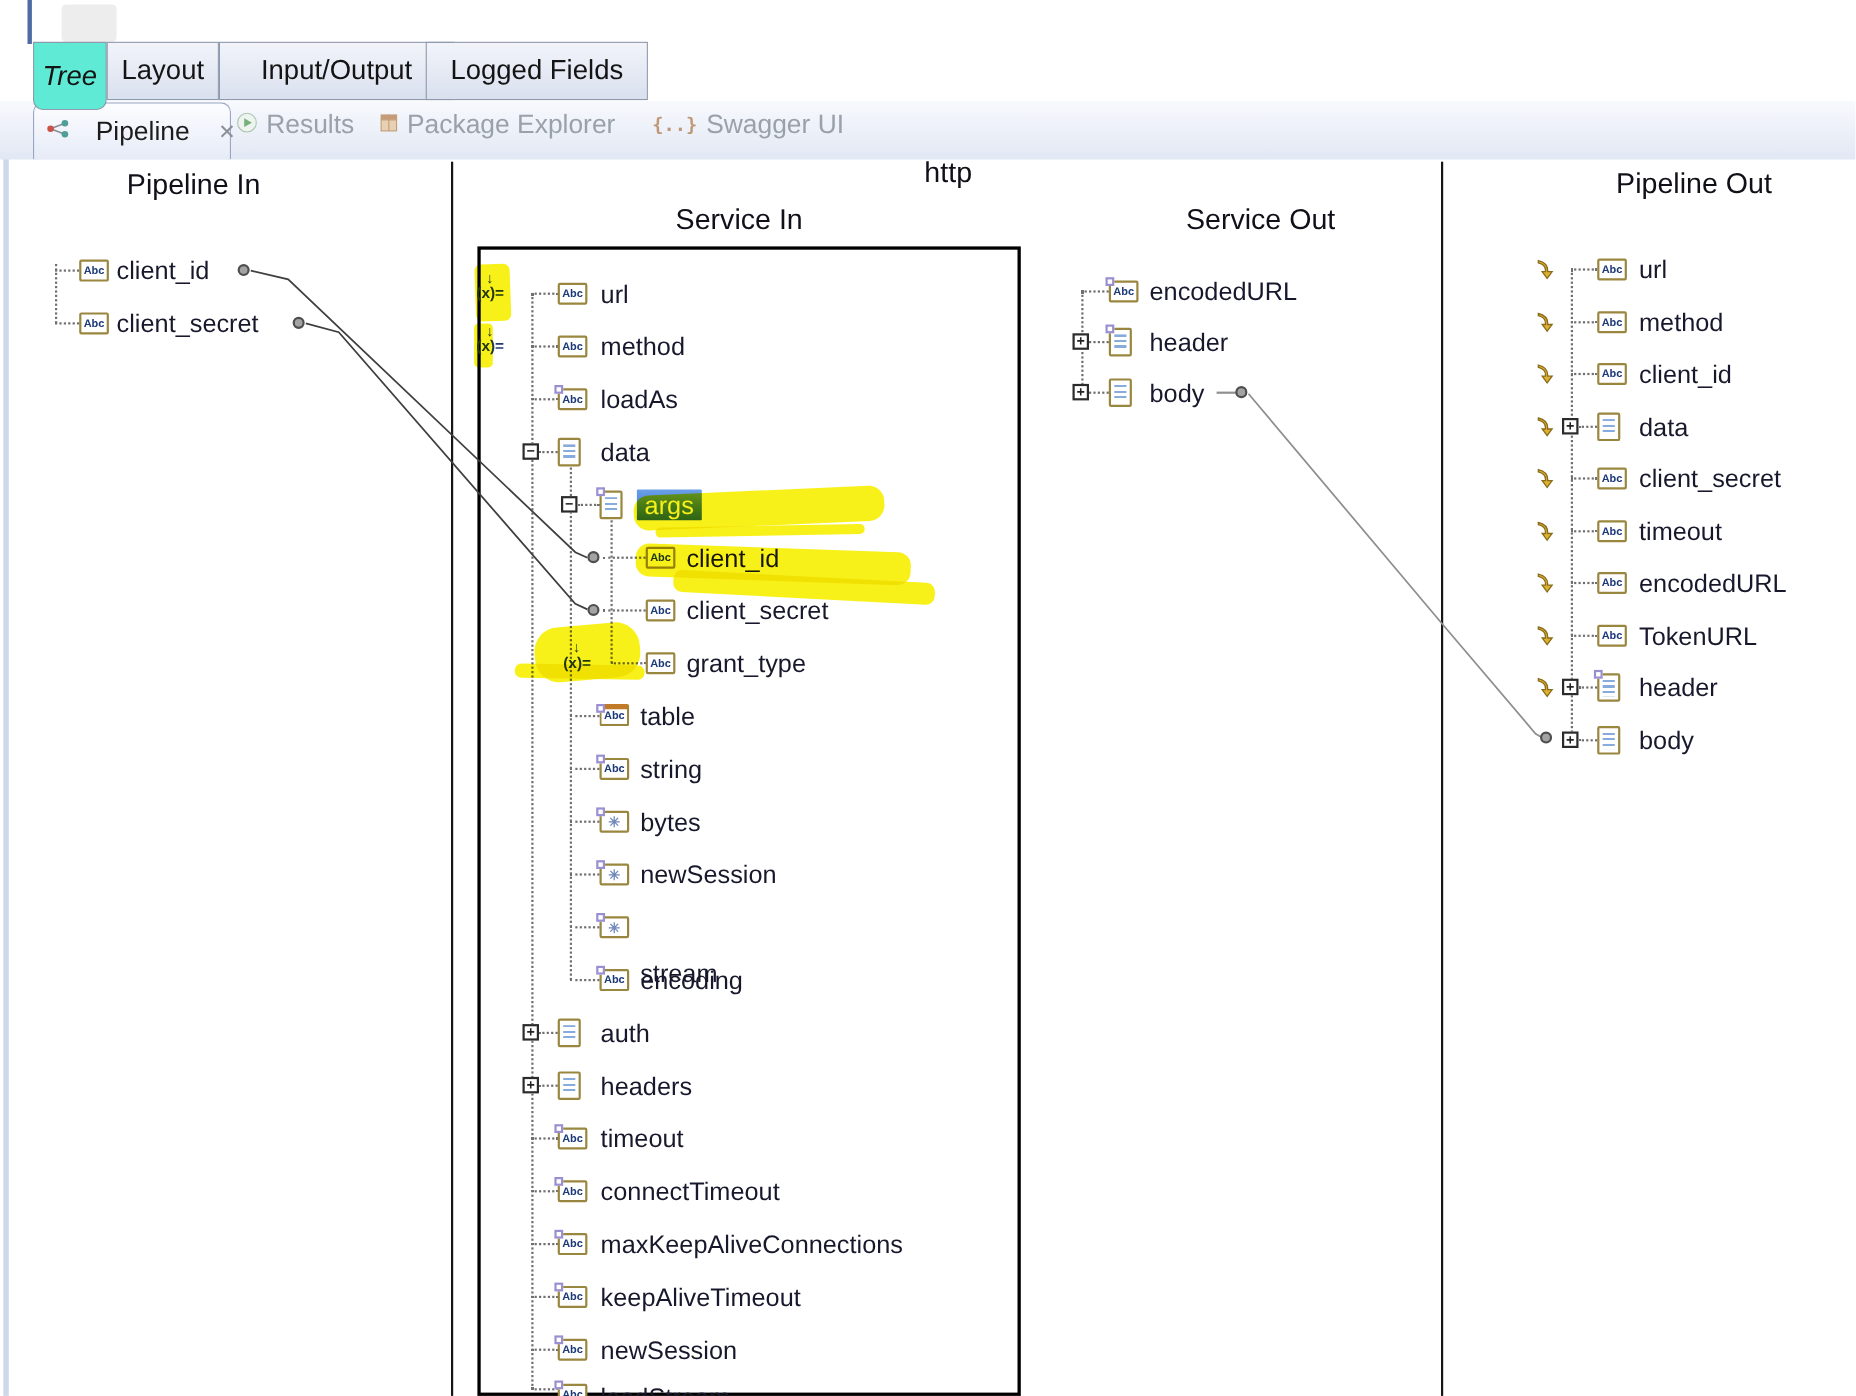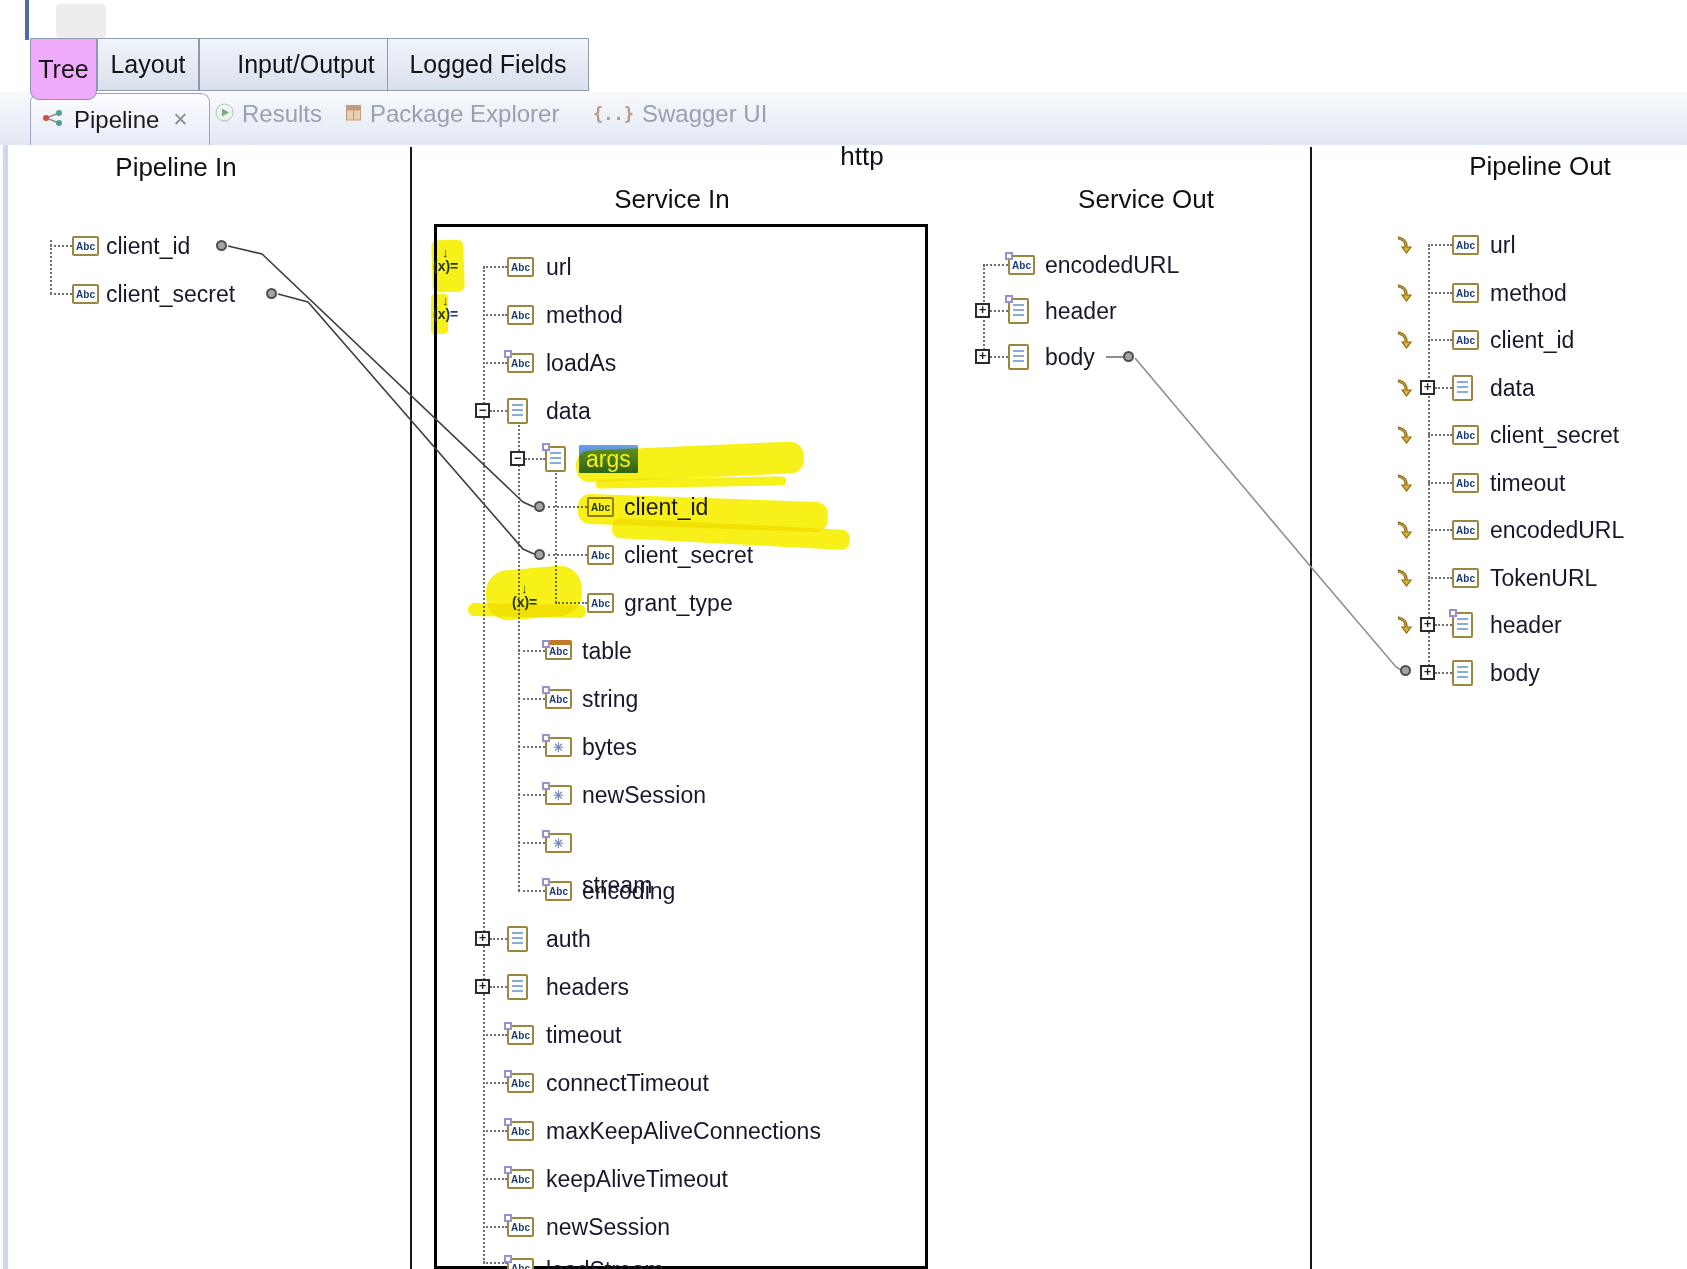--- a/index.html
+++ b/index.html
@@ -3,26 +3,26 @@
 <meta charset="utf-8">
 <style>
   html,body{margin:0;padding:0;background:#fff;}
   #canvas{position:relative;width:1687px;height:1269px;background:#fff;overflow:hidden;
           font-family:"Liberation Sans",sans-serif;}
 
   
   .t1tab{position:absolute;top:38px;height:53px;box-sizing:border-box;display:flex;align-items:center;
          justify-content:center;font-size:25px;color:#141414;background:linear-gradient(#f2f4fa,#d9e0ee);
          border:1px solid #8e99ad;white-space:nowrap;z-index:2;}
-  .t1tab.active{background:#f0abfc;height:62px;border-radius:0 0 9px 9px;z-index:3;}
+  .t1tab.active{background:#5eead4;height:62px;border-radius:0 0 9px 9px;z-index:3;font-style:italic;}
   .band2{position:absolute;left:0;top:92px;width:1687px;height:53px;
          background:linear-gradient(#f7f9fd,#e2e8f4);z-index:1;}
   .vtab-active{position:absolute;left:30px;top:93px;width:180px;height:52px;box-sizing:border-box;
          background:linear-gradient(#fcfdff,#e6ebf7);border:1px solid #9aa6c4;border-bottom:none;
-         border-radius:9px 9px 0 0;display:flex;align-items:center;gap:9px;padding:0 10px;z-index:2;}
+         border-radius:9px 9px 0 0;display:flex;align-items:center;gap:22px;padding:0 10px;z-index:2;}
   .vtab-active .vlabel{font-size:24px;color:#1c1c1c;}
   .vtab{position:absolute;top:100px;display:flex;align-items:center;gap:8px;z-index:2;}
   .vtab .vlabel{font-size:24px;color:#9aa1aa;}
   .vclose{font-size:19px;color:#8a8f98;margin-left:4px;}
 
   
   .title{position:absolute;font-size:26px;color:#101018;transform:translateX(-50%);white-space:nowrap;z-index:3;}
   .lbl{position:absolute;font-size:23px;line-height:28px;color:#18182c;white-space:nowrap;z-index:3;}
   .sel{background:linear-gradient(180deg,#6ba0e8,#2e69c9);color:#fff;padding:0 7px;border-radius:1px;}
 

